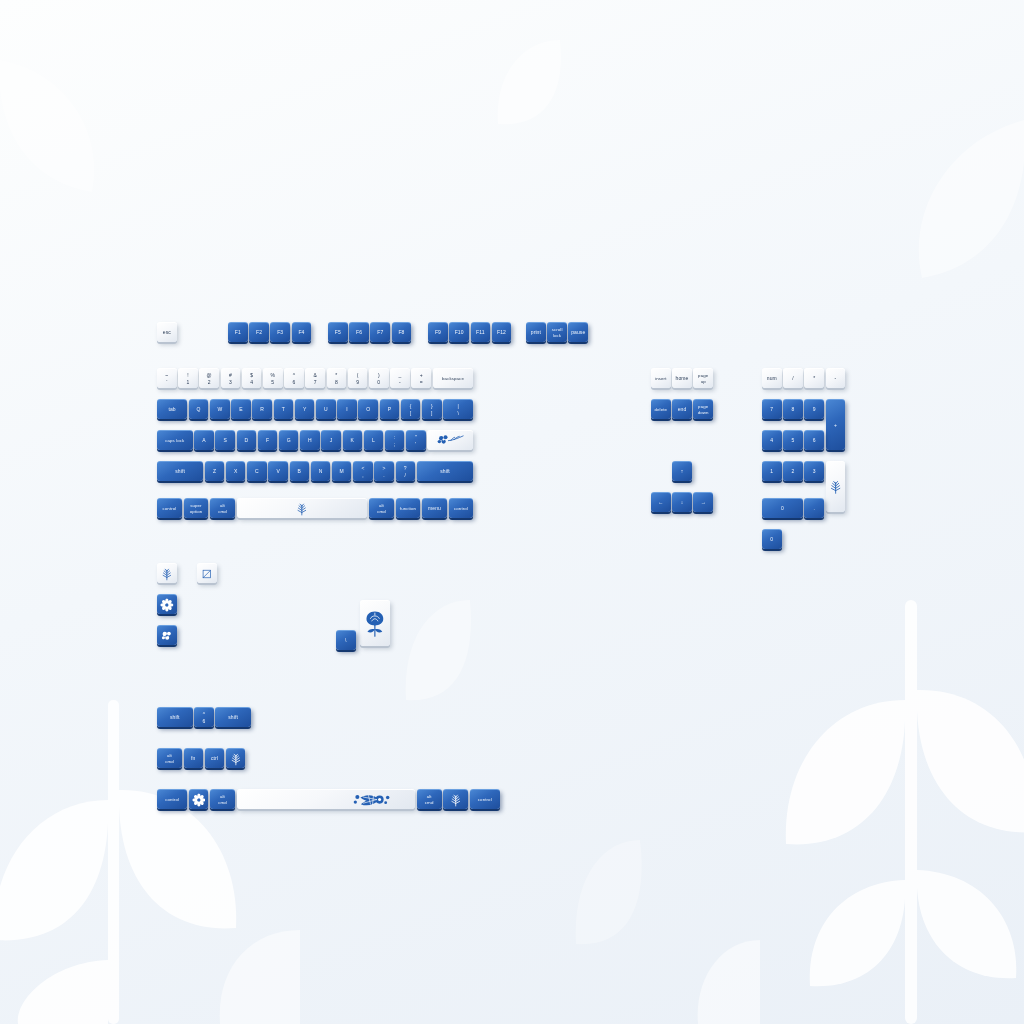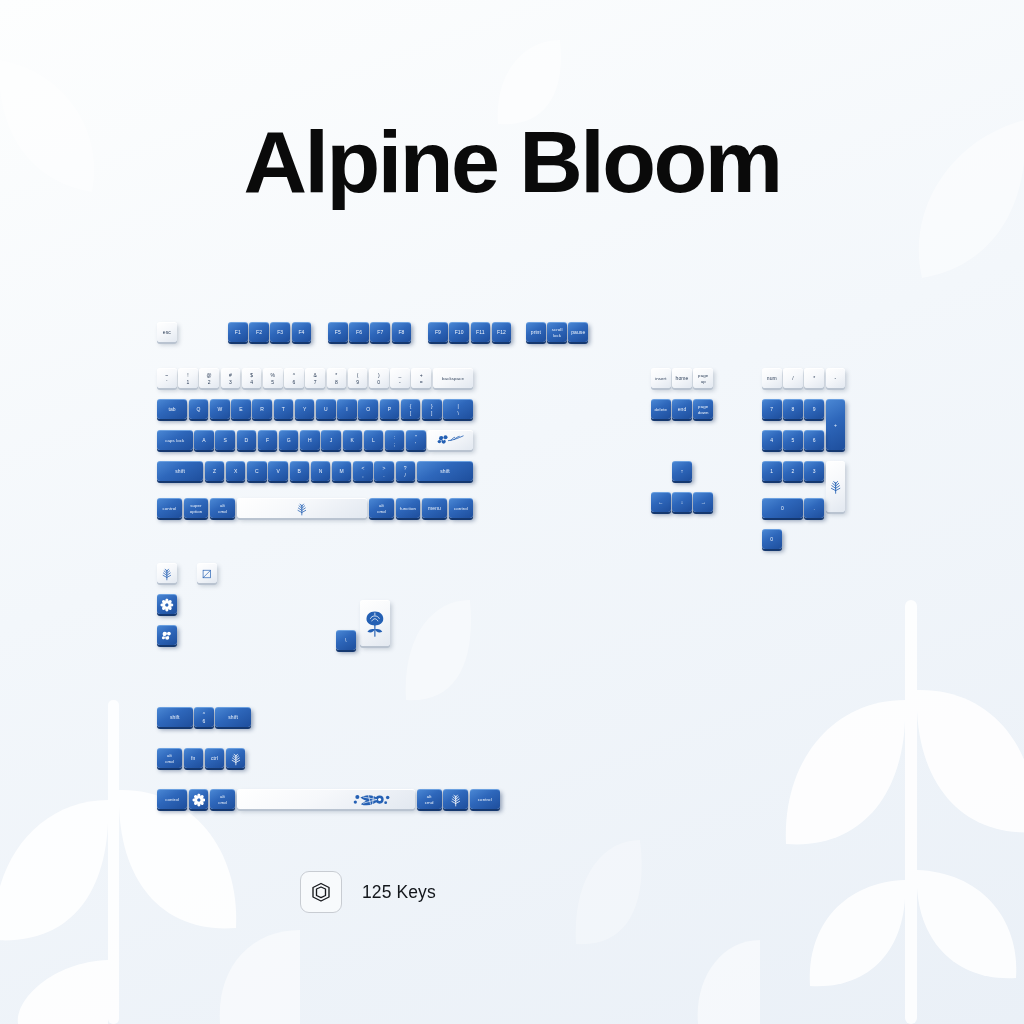--- a/index.html
+++ b/index.html
@@ -127,21 +127,20 @@
     <path d="M470 600 C 430 600 402 640 406 700 C 456 704 476 662 470 600 Z" opacity="0.45"></path>
     <path d="M640 840 C 600 840 572 882 576 944 C 628 948 648 904 640 840 Z" opacity="0.35"></path>
   </g>
   <g fill="#ffffff" opacity="0.5">
     <path d="M760 940 C 720 940 694 980 698 1024 L 760 1024 Z"></path>
     <path d="M560 40 C 520 40 494 78 498 124 C 546 128 566 92 560 40 Z"></path>
   </g>
 </svg>
 
 <div id="header">
-  <div id="title">Alpine Bloom</div>
 </div>
 
 <div class="kb-stage" id="keyboard-main" style="left:0; top:0; width:1024px; height:1024px;">
     <div class="key white" style="left: 157px; top: 322px; width: 19.6px; height: 20px;">
       <span class="lg">esc</span>
     </div>
     <div class="key blue" style="left: 228.02px; top: 322px; width: 19.6px; height: 20px;">
       <span class="lg">F1</span>
     </div>
     <div class="key blue" style="left: 249.22px; top: 322px; width: 19.6px; height: 20px;">
@@ -670,26 +669,17 @@
         </svg>
       </span>
     </div>
     <div class="key blue" style="left: 469.7px; top: 789px; width: 30.2px; height: 20px;">
       <span class="lg sm">control</span>
     </div>
   </div>
 
 <div id="specs">
 
-  <div class="spec">
-    <span class="spec-icon">
-      <svg width="24" height="24" viewBox="0 0 24 24" fill="none" stroke="#16181c" stroke-width="1.35" stroke-linejoin="round" stroke-linecap="round">
-        <path d="M4 7.5 L12 3.5 L20 7.5 L20 17 L12 21 L4 17 Z"></path>
-        <path d="M7.5 9 L12 7 L16.5 9 L16.5 15.5 L12 17.6 L7.5 15.5 Z"></path>
-      </svg>
-    </span>
-    <span class="spec-label">125 Keys</span>
-  </div>
 
 
 
 
 </div>
 
 </body></html>

